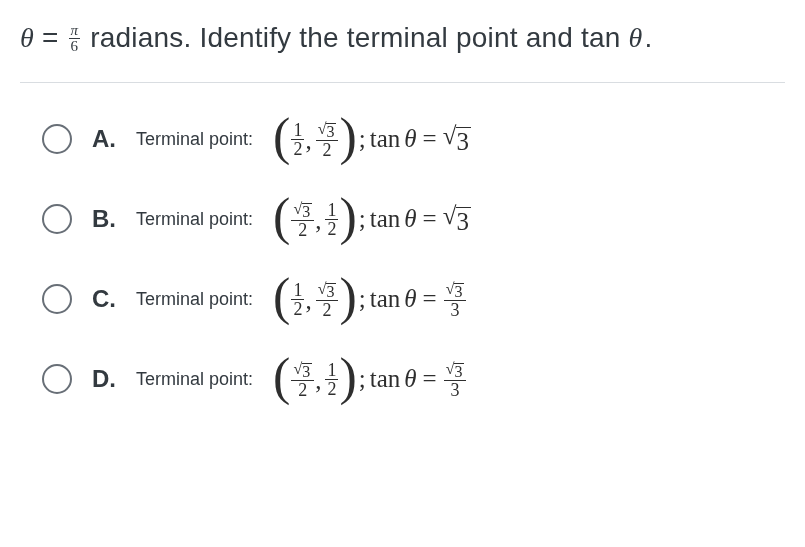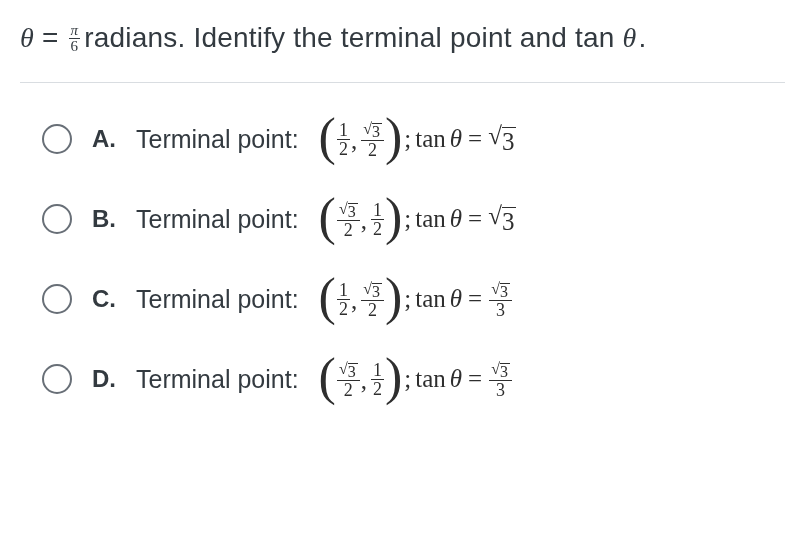--- a/index.html
+++ b/index.html
@@ -49,21 +49,21 @@
     border: 2.5px solid #686f77;
     border-radius: 50%;
     flex: 0 0 30px;
   }
   .letter {
     font-weight: 700;
     font-size: 24px;
     color: #333a40;
   }
   .label-text {
-    font-size: 25px;
+    font-size: 18px;
     color: #333a40;
   }
   .formula {
     font-family: "Times New Roman", serif;
     font-size: 25px;
     color: #2e2e2e;
     display: inline-flex;
     align-items: center;
   }
   .paren {
@@ -109,21 +109,21 @@
 </head>
 <body>
 
 <div class="question">
   <span class="math">θ</span>
   <span style="margin:0 6px;">=</span>
   <span class="frac">
     <span class="num" style="font-style:italic;">π</span>
     <span class="den">6</span>
   </span>
-  <span style="">radians. Identify the terminal point and tan</span>
+  <span style="margin-left:6px;">radians. Identify the terminal point and tan</span>
   <span class="math" style="margin-left:6px;">θ</span>
   <span>.</span>
 </div>
 
 <div class="choices">
 
   <div class="choice">
     <div class="radio"></div>
     <span class="letter">A.</span>
     <span class="label-text">Terminal point:</span>

